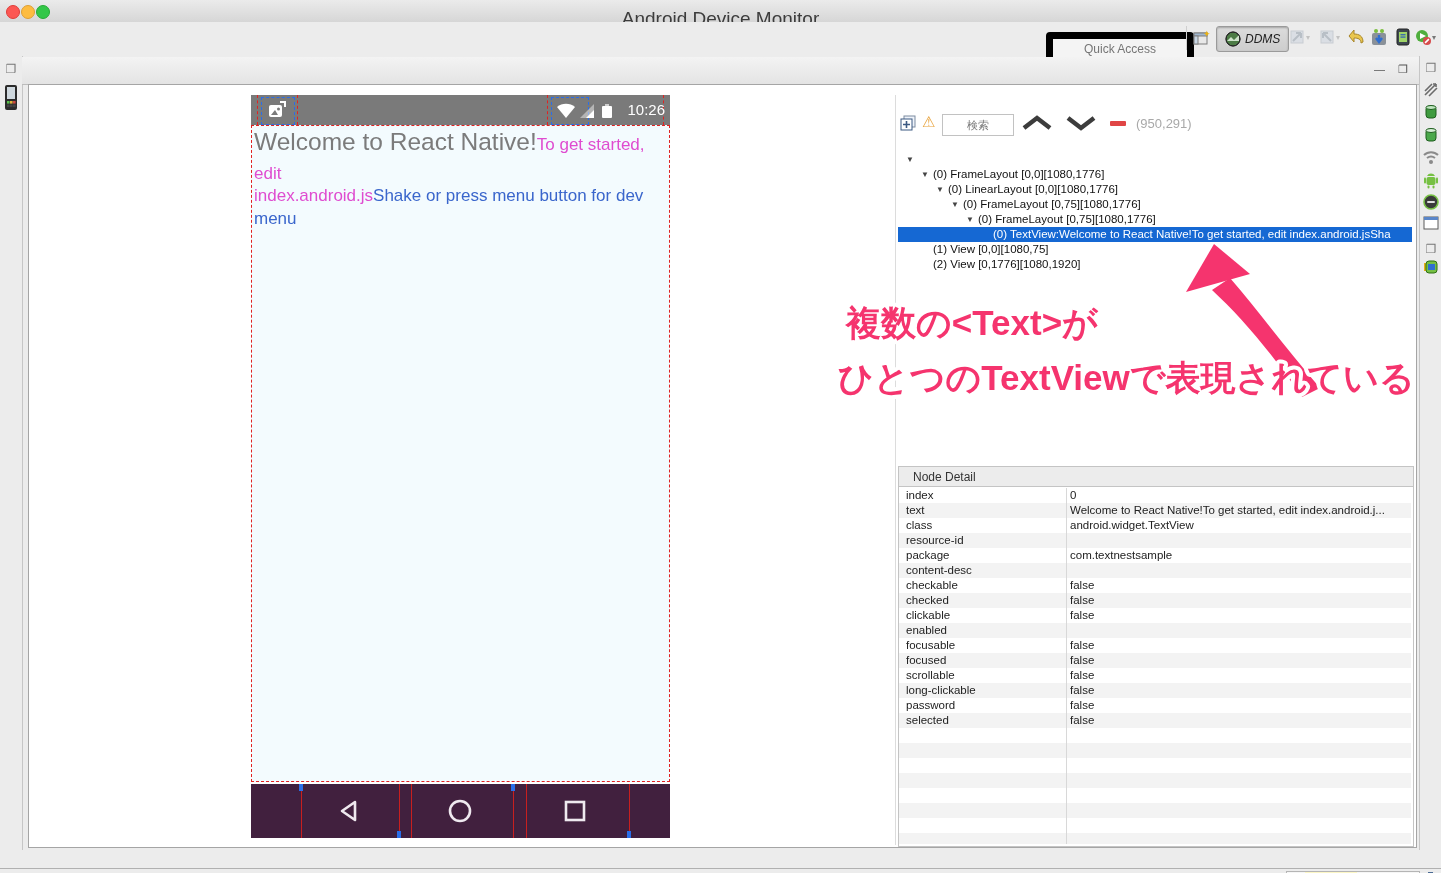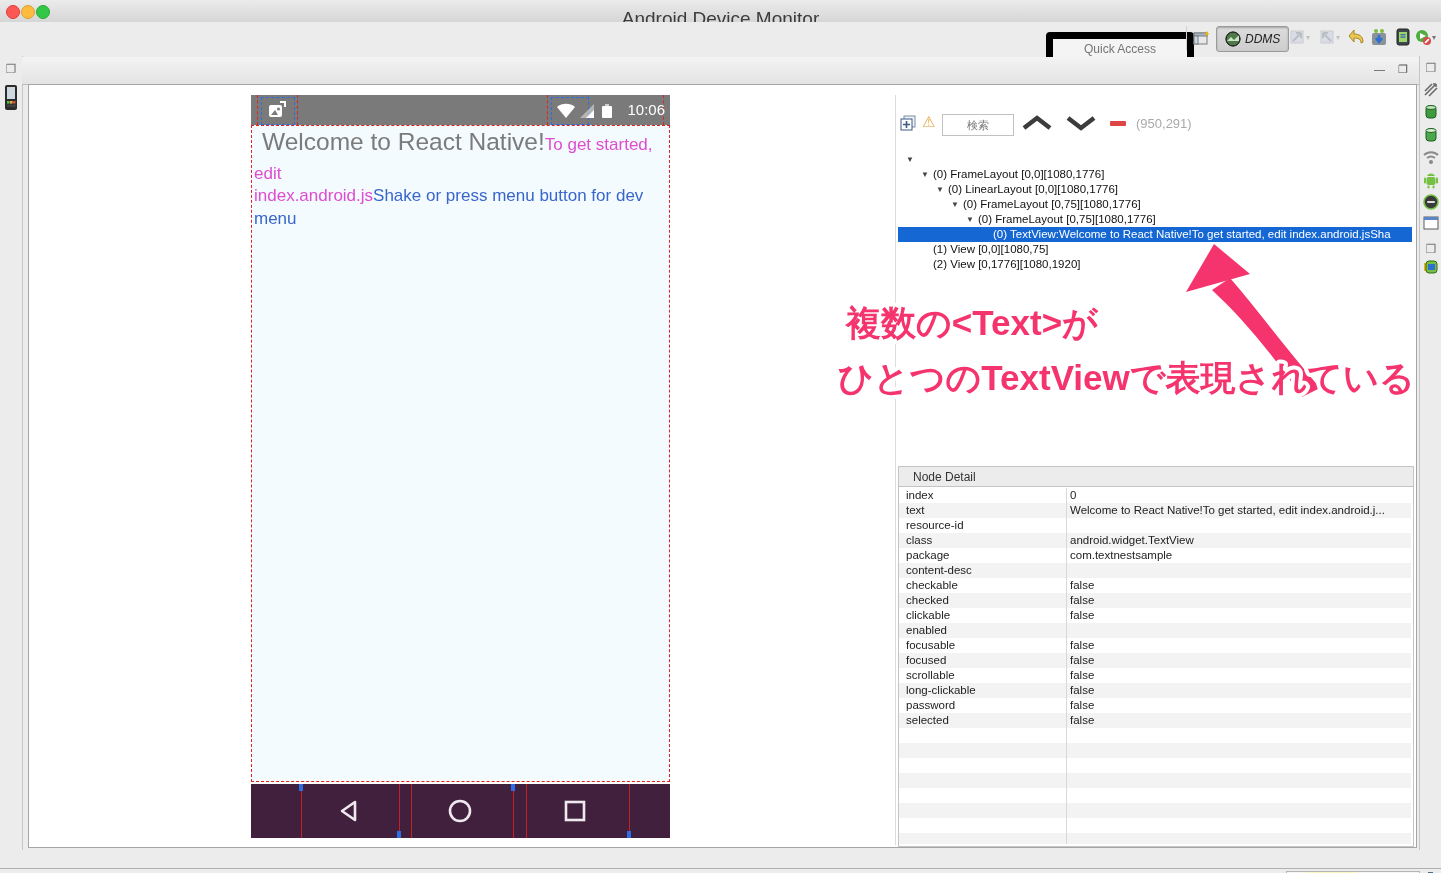--- a/index.html
+++ b/index.html
@@ -47,21 +47,21 @@
   .content{left:28px;top:84px;width:1387px;height:762px;background:#fff;border:1px solid #a5a5a5;}
 
   
   .shot{left:251px;top:95px;width:419px;height:743px;}
   .d-status{left:0;top:0;width:419px;height:30px;background:#7a7a7a;}
   .d-clock{right:5px;top:6px;color:#fff;font-size:15px;}
   .bound-blue{border:1px dashed #2a6ee8;}
   .bound-red-v{width:0;border-left:1px dashed #e02222;top:0;height:30px;}
   .d-screen{left:0;top:30px;width:417px;height:655px;background:#f3fbfe;border:1px dashed #e02222;}
   .d-text{padding:1px 1px 0 2px;line-height:29px;}
-  .d-title{font-size:24.5px;color:#7b7b7b;margin-left:8px;}
+  .d-title{font-size:24.5px;color:#7b7b7b;}
   .d-mag{font-size:17px;color:#df4cd0;}
   .d-blue{font-size:17px;color:#3a66cc;}
   .d-text .line2{line-height:23px;display:block;margin-top:-4px;}
   .d-nav{left:0;top:689px;width:419px;height:54px;background:#41203e;}
   .nav-red{width:0;border-left:1px solid #c81f1f;top:0;height:54px;position:absolute;}
   .nav-tick{width:4px;height:7px;background:#2a6ee8;position:absolute;}
 
   
   .rpanel-sep{left:895px;top:95px;width:1px;height:750px;background:#dcdcdc;}
   .tree-toolbar{left:898px;top:110px;width:514px;height:30px;}
@@ -252,21 +252,21 @@
       </svg>
 
       <div class="abs bound-blue" style="left:300px;top:2px;width:36px;height:26px;"></div>
       <svg class="abs" style="left:305px;top:7px;" width="70" height="17" viewBox="0 0 70 17">
         <path d="M1 5 L10 16 L19 5 A14 14 0 0 0 1 5 Z" fill="#fff"></path>
         <path d="M24 16 L38 16 L38 2 Z" fill="#e6e6e6" opacity=".55"></path>
         <path d="M30 16 L38 16 L38 8 Z" fill="#fff"></path>
         <rect x="46" y="4" width="10" height="12" rx="1" fill="#fff"></rect>
         <rect x="49" y="2" width="4" height="2" fill="#cfcfcf"></rect>
       </svg>
-      <div class="abs d-clock">10:06</div>
+      <div class="abs d-clock">10:26</div>
     </div>
 
     <div class="abs d-screen">
       <div class="d-text">
         <span class="d-title">Welcome to React Native!</span><span class="d-mag">To get started, edit</span>
         <span class="line2"><span class="d-mag">index.android.js</span><span class="d-blue">Shake or press menu button for dev menu</span></span>
       </div>
     </div>
 
     <div class="abs d-nav">
@@ -364,27 +364,27 @@
           <span class="nd-key">index</span>
           <span class="nd-val">0</span>
         </div>
 
         <div class="nd-row">
           <span class="nd-key">text</span>
           <span class="nd-val">Welcome to React Native!To get started, edit index.android.j...</span>
         </div>
 
         <div class="nd-row">
+          <span class="nd-key">class</span>
+          <span class="nd-val">android.widget.TextView</span>
+        </div>
+
+        <div class="nd-row">
           <span class="nd-key">resource-id</span>
           <span class="nd-val"></span>
-        </div>
-
-        <div class="nd-row">
-          <span class="nd-key">class</span>
-          <span class="nd-val">android.widget.TextView</span>
         </div>
 
         <div class="nd-row">
           <span class="nd-key">package</span>
           <span class="nd-val">com.textnestsample</span>
         </div>
 
         <div class="nd-row">
           <span class="nd-key">content-desc</span>
           <span class="nd-val"></span>

